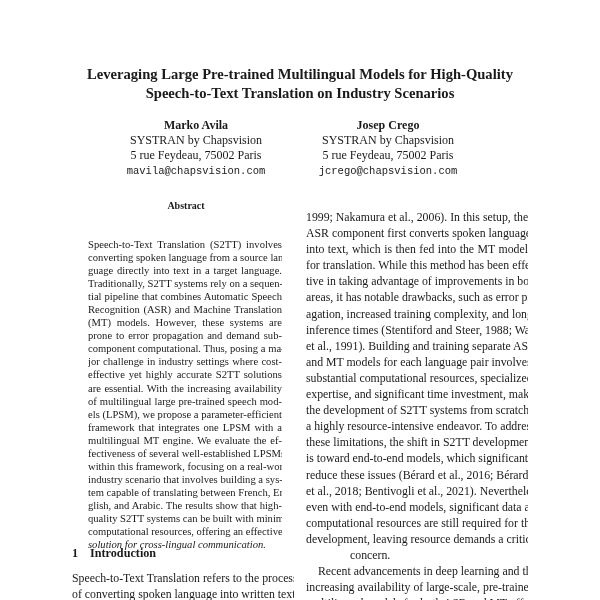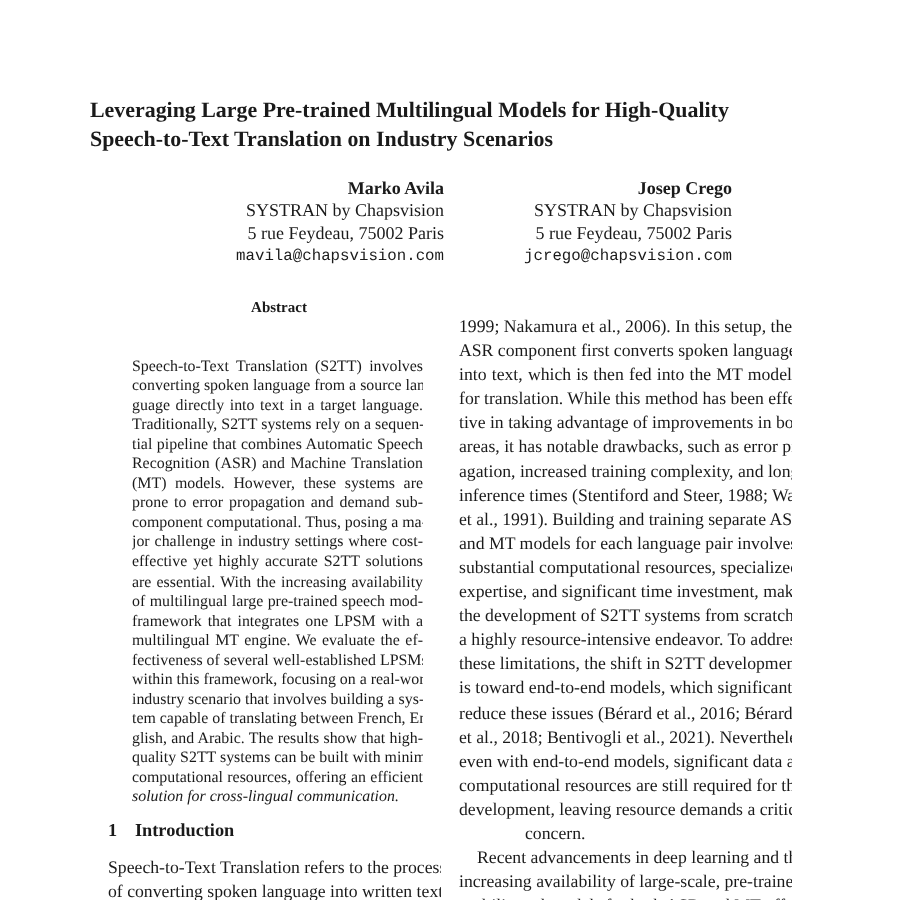--- a/index.html
+++ b/index.html
@@ -1,21 +1,21 @@
 <!DOCTYPE html>
 <html><head>
 <meta charset="utf-8">
 <style>
   html, body { margin:0; padding:0; background:#ffffff; }
   body { width:600px; height:600px; overflow:hidden; position:relative;
          font-family:"Liberation Serif","DejaVu Serif",serif; color:#1a1a1a; }
   .page { position:absolute; left:0; top:0; width:600px; height:600px; }
-  .title { position:absolute; left:60px; width:480px; text-align:left;
+  .title { position:absolute; left:60px; width:480px; text-align:center;
            font-weight:bold; font-size:14.6px; line-height:19px; top:65px; }
-  .author { position:absolute; width:200px; text-align:right; font-size:12px; line-height:15.2px; top:118px; }
+  .author { position:absolute; width:200px; text-align:center; font-size:12px; line-height:15.2px; top:118px; }
   .author .name { font-weight:bold; }
   .author .mail { font-family:"Liberation Mono","DejaVu Sans Mono",monospace; font-size:10.5px; }
   #author-1 { left:96px; }
   #author-2 { left:288px; }
   .abs-head { position:absolute; left:86px; width:200px; text-align:center; font-weight:bold; font-size:10px; top:200px; }
   .col { position:absolute; }
   .col .ln { display:block; white-space:nowrap; text-align:justify; text-align-last:justify; overflow:hidden; }
   .abs { left:88px; width:194px; top:238px; font-size:10.6px; }
   .abs .ln { height:13.05px; line-height:13.05px; }
   .abs .ln.last { text-align-last:left;font-style:italic; }
@@ -61,29 +61,30 @@
       <span class="ln">Traditionally, S2TT systems rely on a sequen-</span>
       <span class="ln">tial pipeline that combines Automatic Speech</span>
       <span class="ln">Recognition (ASR) and Machine Translation</span>
       <span class="ln">(MT) models. However, these systems are</span>
       <span class="ln">prone to error propagation and demand sub-</span>
       <span class="ln">component computational. Thus, posing a ma-</span>
       <span class="ln">jor challenge in industry settings where cost-</span>
       <span class="ln">effective yet highly accurate S2TT solutions</span>
       <span class="ln">are essential. With the increasing availability</span>
       <span class="ln">of multilingual large pre-trained speech mod-</span>
+      <span class="ln">els (LPSM), we propose a parameter-efficient</span>
       <span class="ln">framework that integrates one LPSM with a</span>
       <span class="ln">multilingual MT engine. We evaluate the ef-</span>
       <span class="ln">fectiveness of several well-established LPSMs</span>
       <span class="ln">within this framework, focusing on a real-world</span>
       <span class="ln">industry scenario that involves building a sys-</span>
       <span class="ln">tem capable of translating between French, En-</span>
       <span class="ln">glish, and Arabic. The results show that high-</span>
       <span class="ln">quality S2TT systems can be built with minimal</span>
-      <span class="ln">computational resources, offering an efficient</span>
+      <span class="ln">computational resources, offering an effective</span>
       <span class="ln last">solution for cross-lingual communication.</span>
     </div>
 
   <div class="sec">
     <span class="num">1</span><span>Introduction</span>
   </div>
 
   <div class="col intro" id="intro-left">
       <span class="ln">Speech-to-Text Translation refers to the process</span>
       <span class="ln">of converting spoken language into written text</span>

